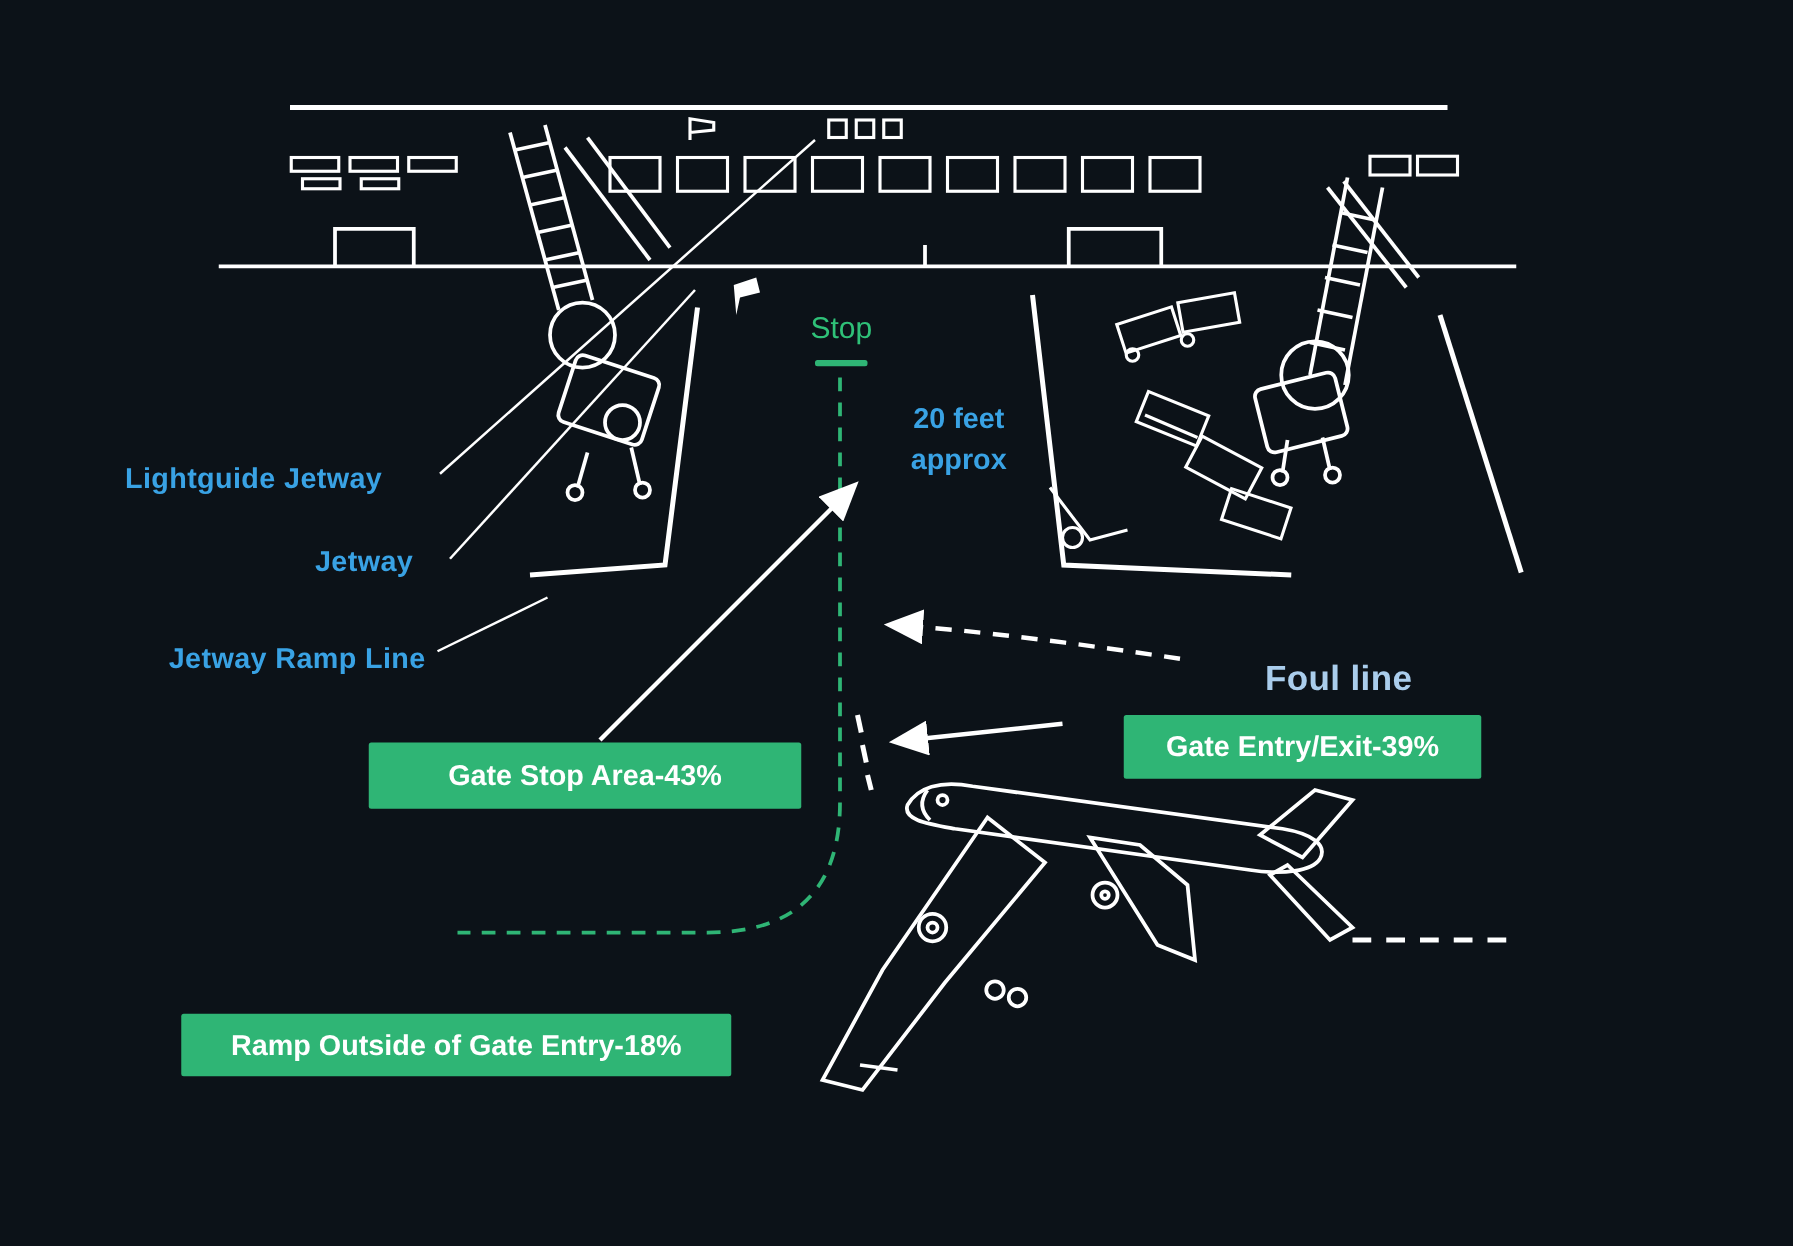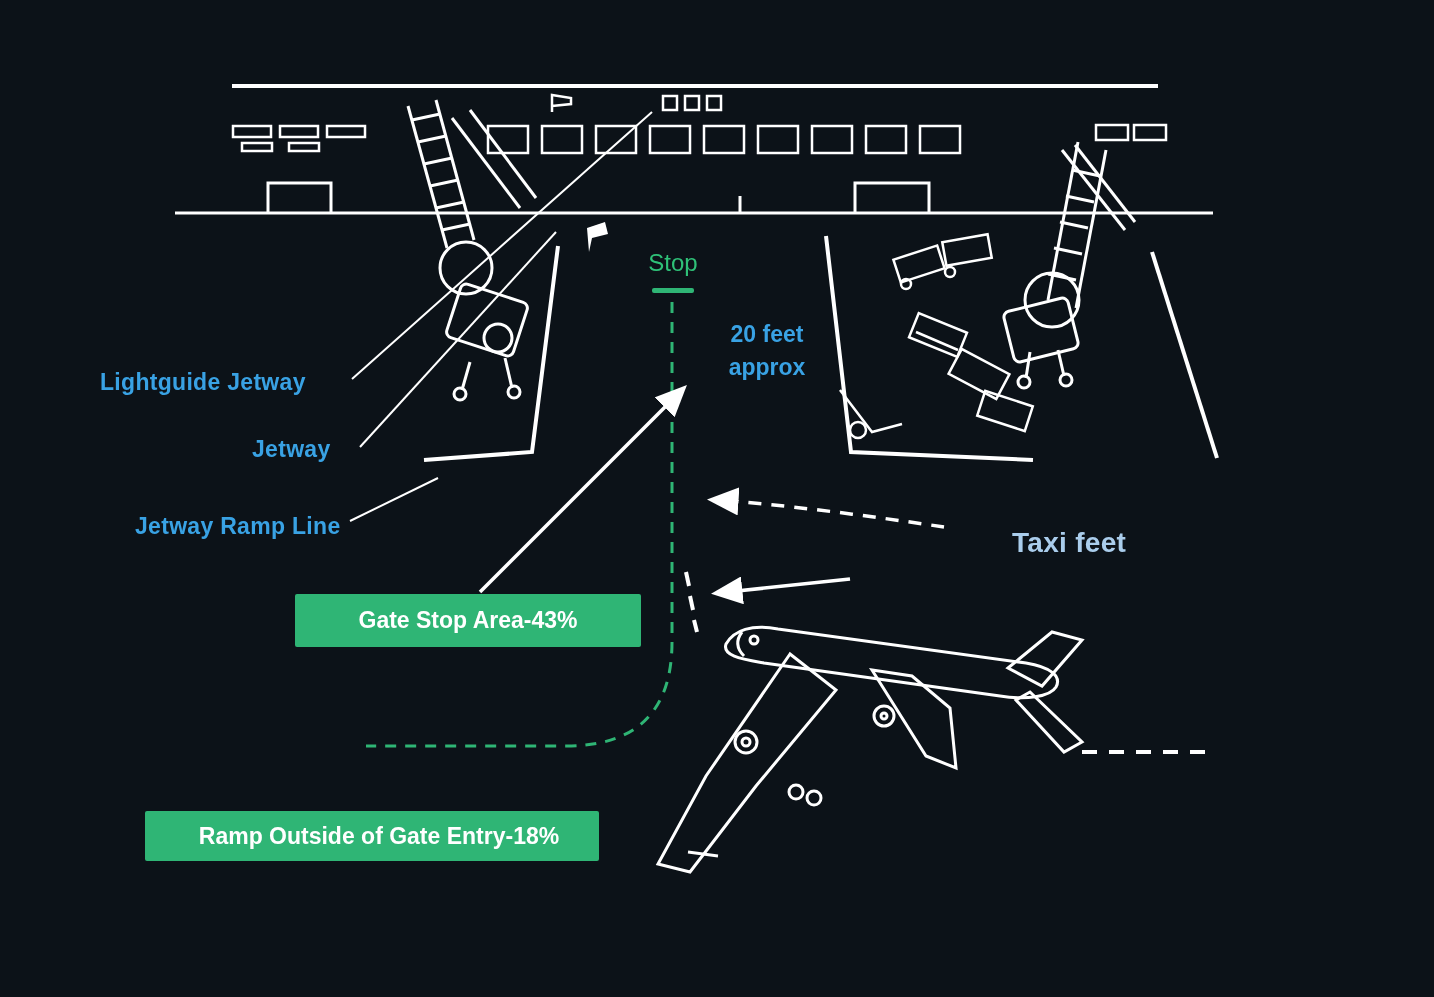--- a/index.html
+++ b/index.html
@@ -42,21 +42,21 @@
     position:absolute;
     background:var(--green,#2fb575);
     color:#ffffff;
     font-size:23px;font-weight:600;
     border-radius:2px;
     white-space:nowrap;
     display:flex;align-items:center;justify-content:center;
   }
   .badge-gate-stop{left:295px;top:594px;width:346px;height:53px;}
   .badge-gate-entry{left:899px;top:572px;width:286px;height:51px;}
-  .badge-ramp{left:145px;top:811px;width:440px;height:50px;padding-left:14px;}
+  .badge-ramp{left:145px;top:811px;width:440px;height:50px;}
 </style>
 </head>
 <body>
 
 <div class="stage">
 
   <svg class="art" width="1434" height="997" viewBox="0 0 1434 997">
     <defs>
       <marker id="arrow" markerWidth="9" markerHeight="8" refX="7" refY="4" orient="auto">
         <polygon points="0,0 9,4 0,8" fill="#ffffff"></polygon>
@@ -200,27 +200,28 @@
     </g>
   </svg>
 
   <div class="label" style="left:100px;top:369px">Lightguide Jetway</div>
 
   <div class="label" style="left:252px;top:436px">Jetway</div>
 
   <div class="label" style="left:135px;top:513px">Jetway Ramp Line</div>
 
 
-  <div class="label label-big" style="left:1012px;top:527px">Taxi feet</div>
+  <div class="label label-big" style="left:1012px;top:527px">Foul line</div>
 
   <div class="stop-label">Stop</div>
 
   <div class="distance-label">
     <div>20 feet</div>
     <div>approx</div>
   </div>
 
   <div class="badge badge-gate-stop">Gate Stop Area-43%</div>
 
+  <div class="badge badge-gate-entry">Gate Entry/Exit-39%</div>
 
   <div class="badge badge-ramp">Ramp Outside of Gate Entry-18%</div>
 
 </div>
 
 </body></html>

